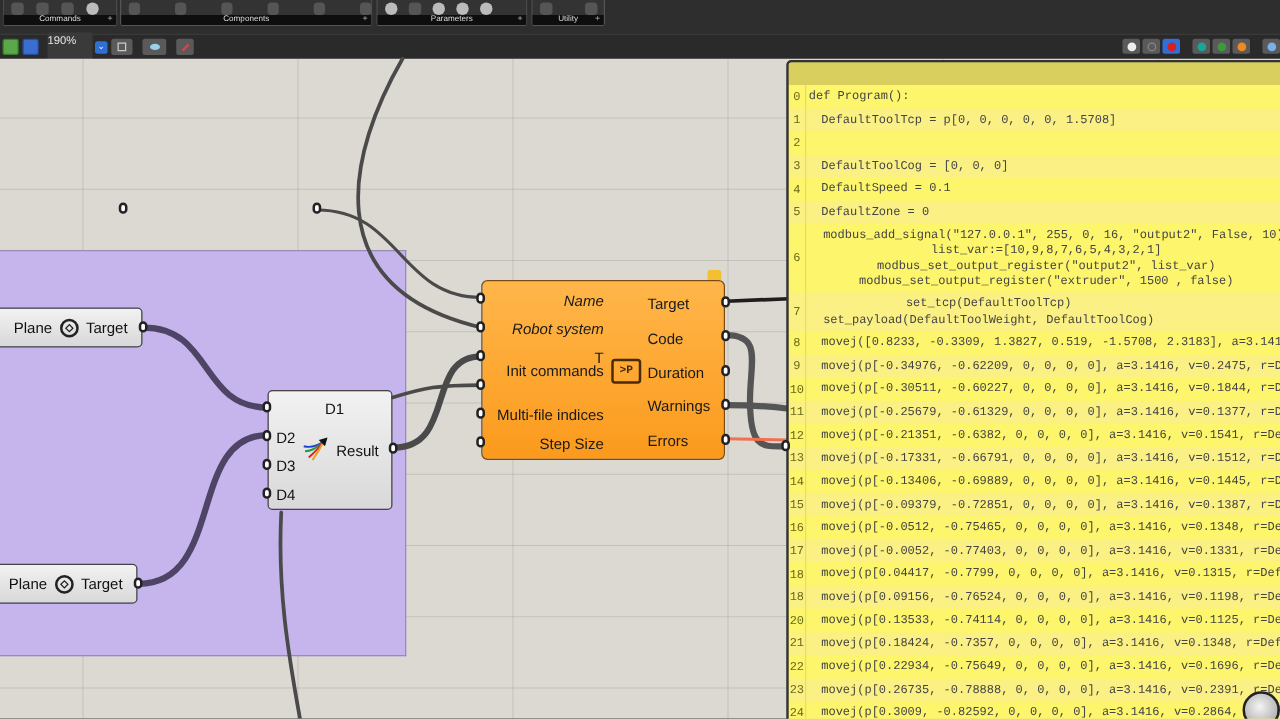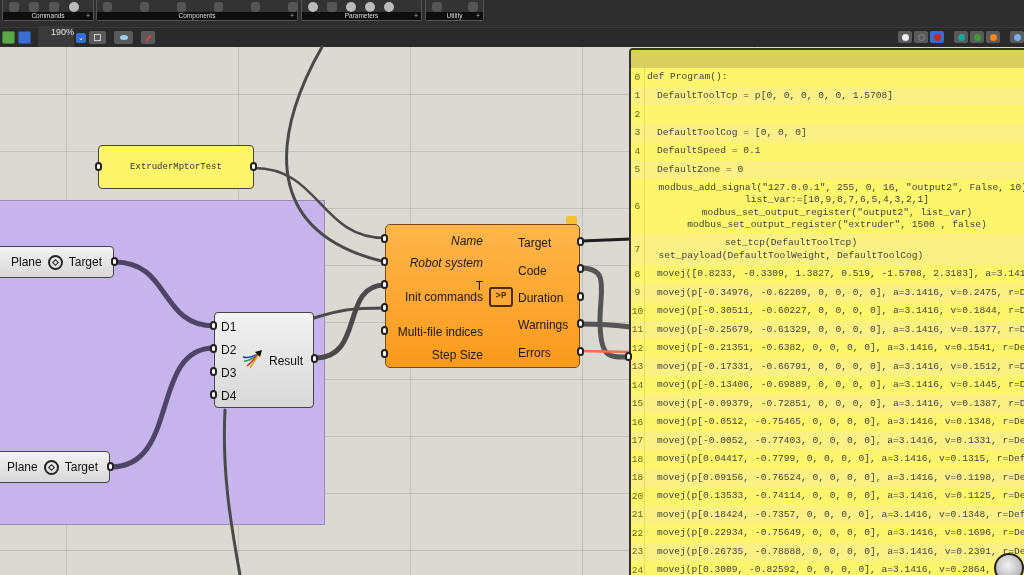--- a/index.html
+++ b/index.html
@@ -13,21 +13,21 @@
   .ribbon-group .ic { width: 10px; height: 10px; border-radius: 3px; background: #555; }
   .ribbon-group .ic.bright { background: #bbb; border-radius: 50%; }
   .ribbon-group .label { position: absolute; left: 0; right: 0; bottom: 0; height: 8px; background: #0e0e0e; color: #ddd; font-size: 6.5px; text-align: center; line-height: 8px; }
   .ribbon-group .plus { position: absolute; right: 3px; bottom: 0; color: #aaa; font-size: 7px; line-height: 8px; }
 
   
   .toolbar { position: absolute; left: 0; top: 28px; width: 1024px; height: 19px; background: #2a2a2a; display: flex; align-items: center; padding-left: 2px; }
   .tb-btn { width: 13px; height: 13px; border-radius: 2px; margin-right: 3px; display: flex; align-items: center; justify-content: center; }
   .tb-new { background: #5aa84a; border: 1px solid #3c7a30; }
   .tb-save { background: #3a6ecf; border: 1px solid #2a4f9a; }
-  .zoom-box { height: 24px; width: 36px; background: #3a3a3a; border-radius: 2px; color: #e5e5e5; font-size: 9px; line-height: 13px; text-align: right; margin-left: 4px; }
+  .zoom-box { height: 24px; width: 36px; background: #3a3a3a; border-radius: 2px; color: #e5e5e5; font-size: 9px; line-height: 13px; text-align: left; margin-left: 4px; }
   .zoom-dd { width: 10px; height: 10px; background: #2f6fd6; border-radius: 2px; color: #fff; font-size: 7px; line-height: 10px; text-align: center; margin: 0 3px 0 2px; }
   .tb-grey { width: 17px; height: 13px; background: #5a5a5a; border-radius: 2px; margin-right: 8px; display: flex; align-items: center; justify-content: center; }
   .tb-right { position: absolute; right: 0; top: 3px; display: flex; gap: 2px; }
   .tb-rb { width: 14px; height: 12px; border-radius: 2px; background: #5a5a5a; display: flex; align-items: center; justify-content: center; }
   .dot { width: 7px; height: 7px; border-radius: 50%; }
 
   
   .canvas { position: absolute; left: 0; top: 47px; width: 1024px; height: 528px; background: #dcd9d2;
     background-image:
       linear-gradient(to right, rgba(0,0,0,0.11) 1px, transparent 1px),
@@ -182,23 +182,20 @@
       <path d="M581,241 L631,239" stroke="#1e1e1e" stroke-width="3"></path>
 
       <path d="M581,268 C610,268 600,290 600,320 C600,360 610,357 629,357" stroke="#555" stroke-width="5"></path>
 
       <path d="M581,324 C600,324 615,325 631,327" stroke="#555" stroke-width="5"></path>
 
       <path d="M581,351 L631,352" stroke="#f07050" stroke-width="2.5"></path>
     </g>
   </svg>
 
-  <div class="panel-small">
-    <span>ExtruderMptorTest</span>
-  </div>
   <span class="grip" style="left:95px;top:162px;"></span>
   <span class="grip" style="left:250px;top:162px;"></span>
 
   <div class="comp-grey plane-target" style="left:-6px;top:246px;width:120px;">
     <span style="margin-left:8px;">Plane</span>
     <span style="width:15px;height:15px;border:2px solid #222;border-radius:50%;display:inline-flex;align-items:center;justify-content:center;">
         <span style="width:5px;height:5px;border:1.5px solid #222;transform:rotate(45deg);display:block;"></span>
       </span>
     <span>Target</span>
   </div>
@@ -207,21 +204,21 @@
   <div class="comp-grey plane-target" style="left:-10px;top:451px;width:120px;">
     <span style="margin-left:8px;">Plane</span>
     <span style="width:15px;height:15px;border:2px solid #222;border-radius:50%;display:inline-flex;align-items:center;justify-content:center;">
         <span style="width:5px;height:5px;border:1.5px solid #222;transform:rotate(45deg);display:block;"></span>
       </span>
     <span>Target</span>
   </div>
   <span class="grip" style="left:107px;top:462px;"></span>
 
   <div class="comp-grey merge">
-    <span class="d" style="top:7px;">D1</span>
+    <span class="d" style="top:7px;margin-left:39px;">D1</span>
     <span class="d" style="top:30px;">D2</span>
     <span class="d" style="top:53px;">D3</span>
     <span class="d" style="top:76px;">D4</span>
     <span style="position:absolute;left:26px;top:36px;width:24px;height:20px;">
       <svg width="24" height="20" viewBox="0 0 24 20">
           <path d="M2,8 Q10,10 18,4" stroke="#2040d0" stroke-width="1.5" fill="none"></path>
           <path d="M3,12 Q10,12 18,4" stroke="#20a040" stroke-width="1.5" fill="none"></path>
           <path d="M6,17 Q12,12 18,4" stroke="#e02020" stroke-width="1.5" fill="none"></path>
           <path d="M9,19 Q14,12 18,4" stroke="#e0a020" stroke-width="1.5" fill="none"></path>
           <path d="M14,3 L21,1 L19,8 Z" fill="#111"></path>

